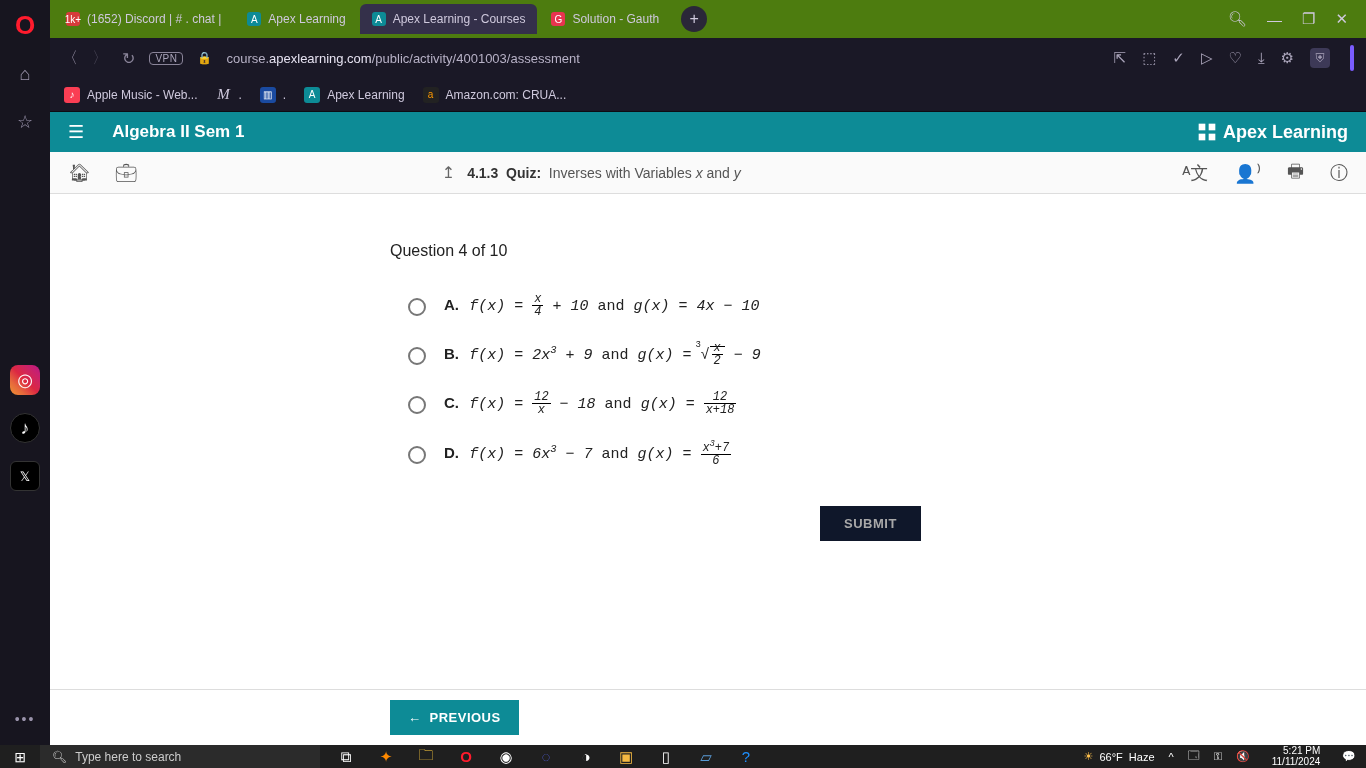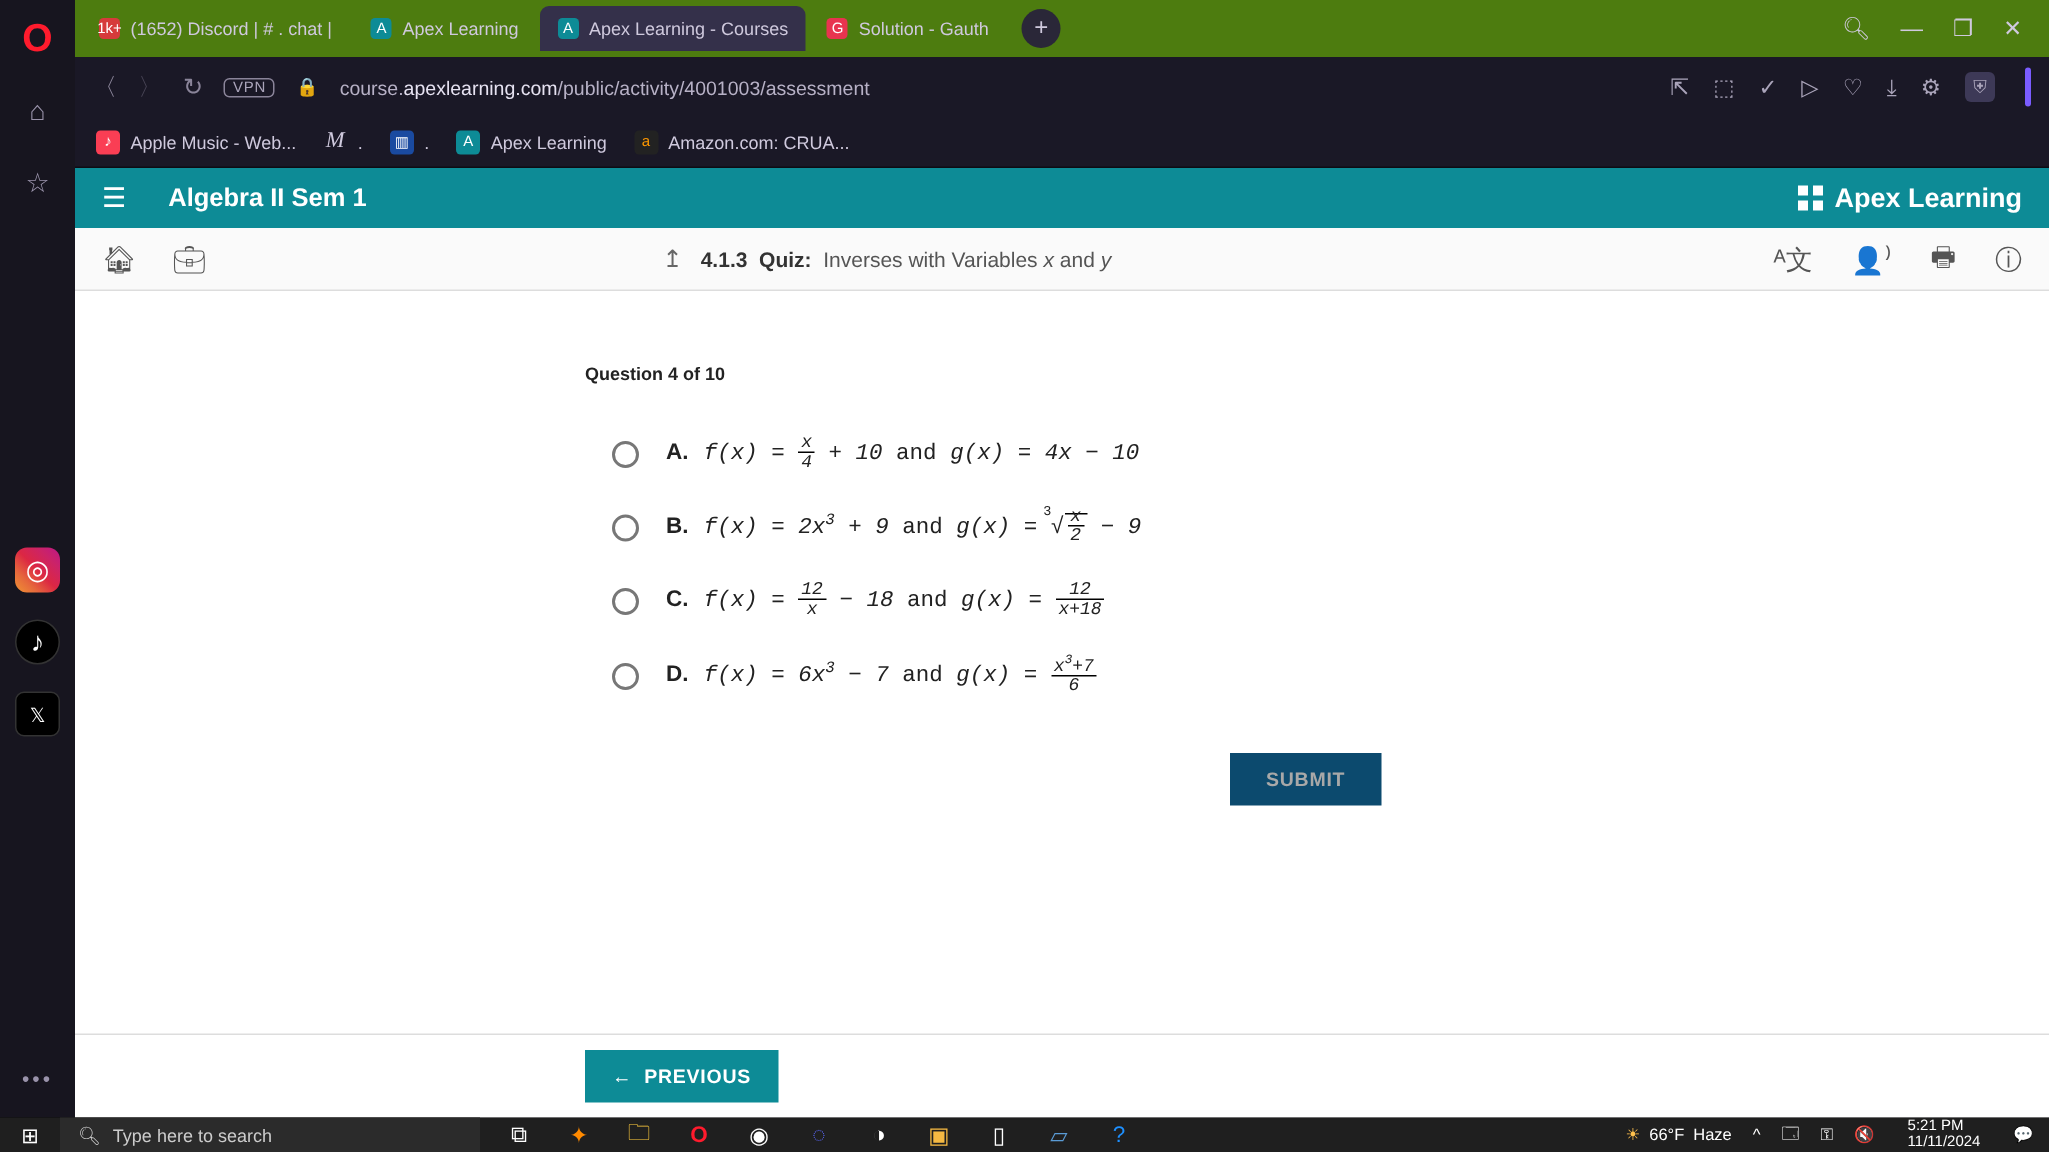--- a/index.html
+++ b/index.html
@@ -49,29 +49,29 @@
 .apex-subbar { height: 42px; background: #fafafa; border-bottom: 1px solid #ddd; display: flex; align-items: center; padding: 0 18px; color: #555; }
 .sub-icon { font-size: 18px; color: #555; margin-right: 24px; cursor: pointer; }
 .quiz-label { font-size: 14px; }
 .quiz-label b { font-weight: 700; color:#333; }
 .quiz-label .it { font-style: italic; }
 .sub-right { margin-left: auto; display: flex; align-items: center; gap: 26px; font-size: 18px; color: #555; }
 .up-arrow { font-size:16px; margin-right:12px; color:#666; margin-left:280px;}
 
 .qbody { flex: 1; padding: 48px 0 0 340px; position: relative; }
 .qwrap { width: 560px; }
-.qnum { font-size: 12px; font-weight: 700; margin-bottom: 22px; color:#222;}
+.qnum { font-size: 16px; font-weight: 400; margin-bottom: 22px; color:#222;}
 .qtext { font-size: 15px; color: #333; margin-bottom: 12px; padding-bottom: 18px; border-bottom: 1px solid #e0e0e0; }
 
 .options { margin-top: 18px; padding-left: 18px; }
 .opt { display: flex; align-items: center; gap: 18px; padding: 12px 0; font-size: 15px; color: #222; cursor: pointer; }
 .radio { width: 18px; height: 18px; border: 2px solid #777; border-radius: 50%; flex-shrink: 0; }
 .opt-label { font-weight: 700; margin-right: 6px; }
 .math { font-family: Liberation Mono, monospace; font-style: italic; }
-.submit-btn { margin-top: 26px; margin-left: 430px; padding: 10px 24px; background: #0c4a6e; color: #a8a8a8; border: none; font-size: 13px; font-weight: 600; letter-spacing: 0.5px; cursor: pointer; }
+.submit-btn { margin-top: 26px; margin-left: 430px; padding: 10px 24px; background: #0f172a; color: #a8a8a8; border: none; font-size: 13px; font-weight: 600; letter-spacing: 0.5px; cursor: pointer; }
 
 .prev-bar { position: absolute; bottom: 0; left: 0; right: 0; height: 56px; border-top: 1px solid #ddd; display: flex; align-items: center; padding-left: 340px; background: #fff; }
 .prev-btn { background: #0d8b96; color: #fff; border: none; padding: 10px 18px; font-size: 13px; font-weight: 700; letter-spacing: 0.5px; cursor: pointer; display: flex; align-items: center; gap: 8px; }
 
 
 .frac { display: inline-block; text-align: center; vertical-align: middle; font-size: 12px; line-height: 1; position: relative; top:-1px;}
 .frac .n { display: block; border-bottom: 1px solid #000; padding: 0 2px; }
 .frac .d { display: block; padding: 0 2px; }
 sup { font-size: 0.7em; }
 .root { position: relative; display: inline-block; }
@@ -80,21 +80,21 @@
 .radsym { font-style: normal;}
 
 
 .taskbar { position: absolute; left: 0; right: 0; bottom: 0; height: 23px; background: #1f1f1f; display: flex; align-items: center; color: #fff; font-size: 12px; }
 .tb-start { width: 40px; display: flex; align-items: center; justify-content: center; font-size: 14px; }
 .tb-search { display: flex; align-items: center; gap: 8px; width: 280px; height: 100%; background: #2b2b2b; padding: 0 12px; color: #ccc; margin-right:6px;}
 .tb-icons { display: flex; align-items: center; height: 100%; }
 .tb-icon { width: 40px; height: 100%; display: flex; align-items: center; justify-content: center; font-size: 15px; cursor: pointer; }
 .tb-spacer { flex: 1; }
 .tb-tray { display: flex; align-items: center; gap: 14px; padding: 0 10px; font-size: 11px; }
-.tb-clock { display: flex; flex-direction: column; align-items: flex-start; line-height: 1.05; padding: 0 8px; font-size: 10px; }
+.tb-clock { display: flex; flex-direction: column; align-items: flex-end; line-height: 1.05; padding: 0 8px; font-size: 10px; }
 </style>
 </head>
 <body>
 
 <div class="opera-sidebar">
   <div class="opera-logo">O</div>
   <div class="opera-icon">⌂</div>
   <div class="opera-icon">☆</div>
   <div class="opera-icon ig">◎</div>
   <div class="opera-icon tt">♪</div>

